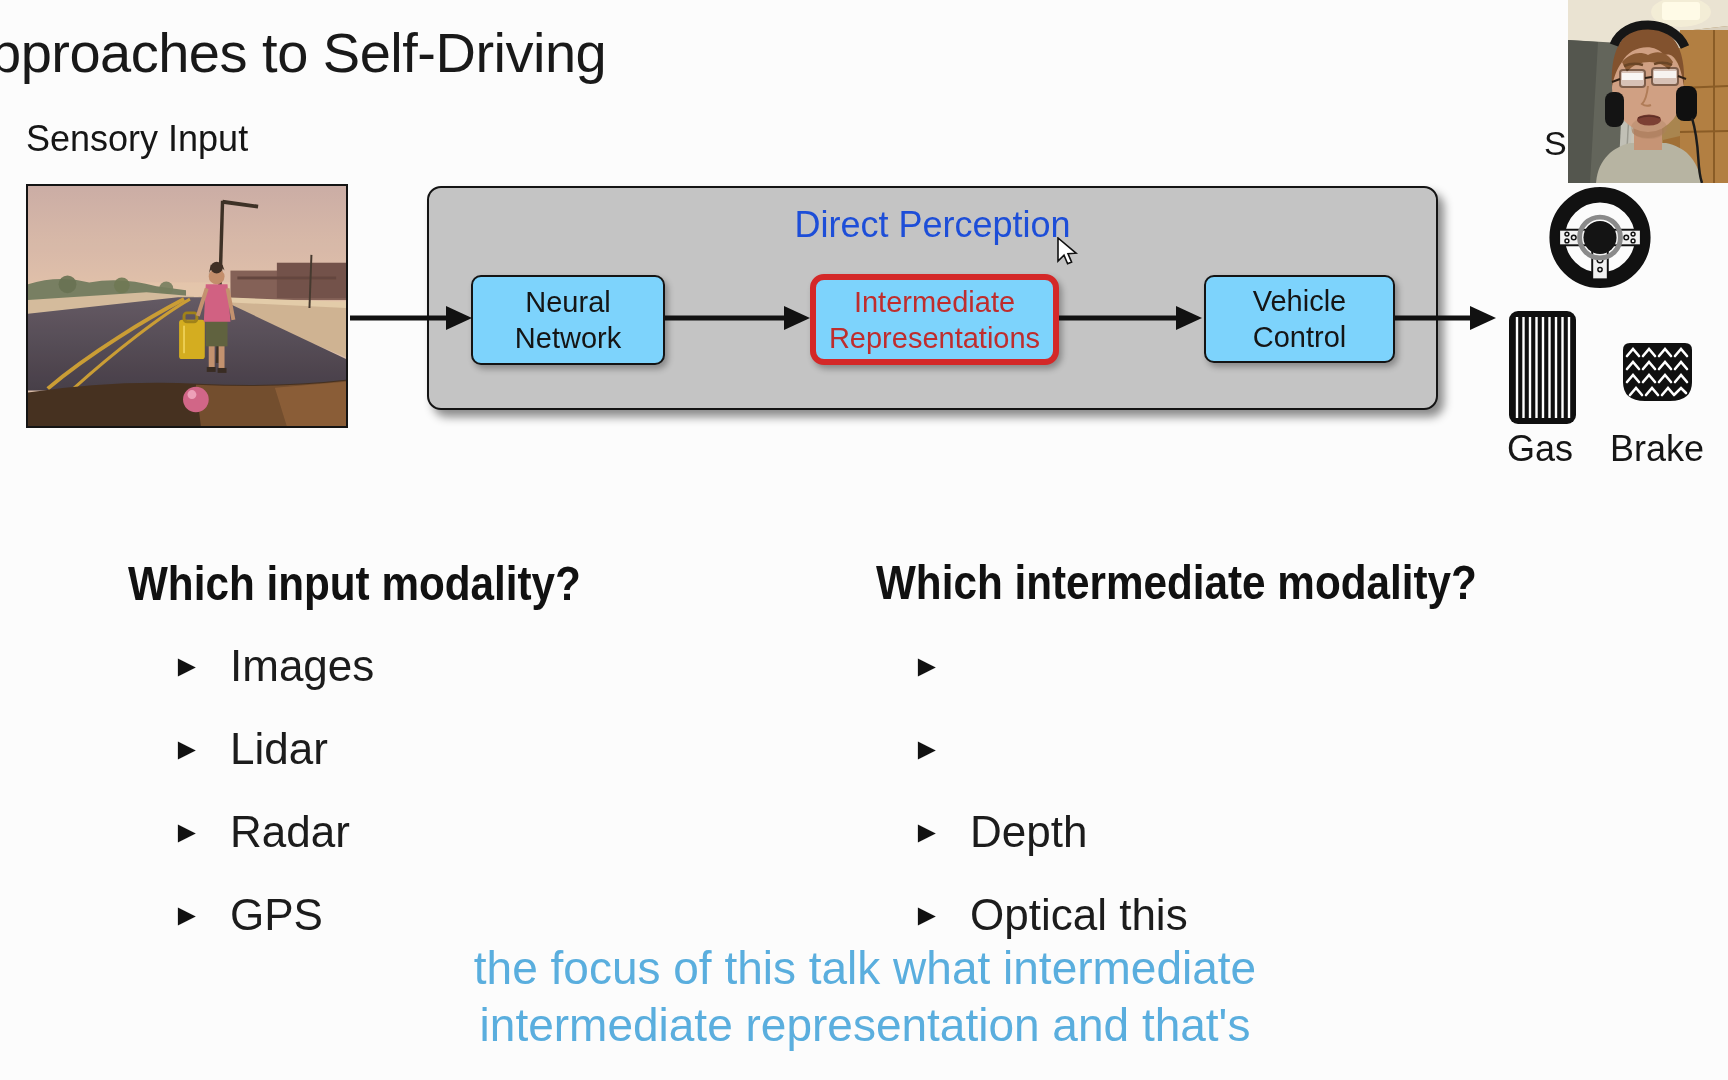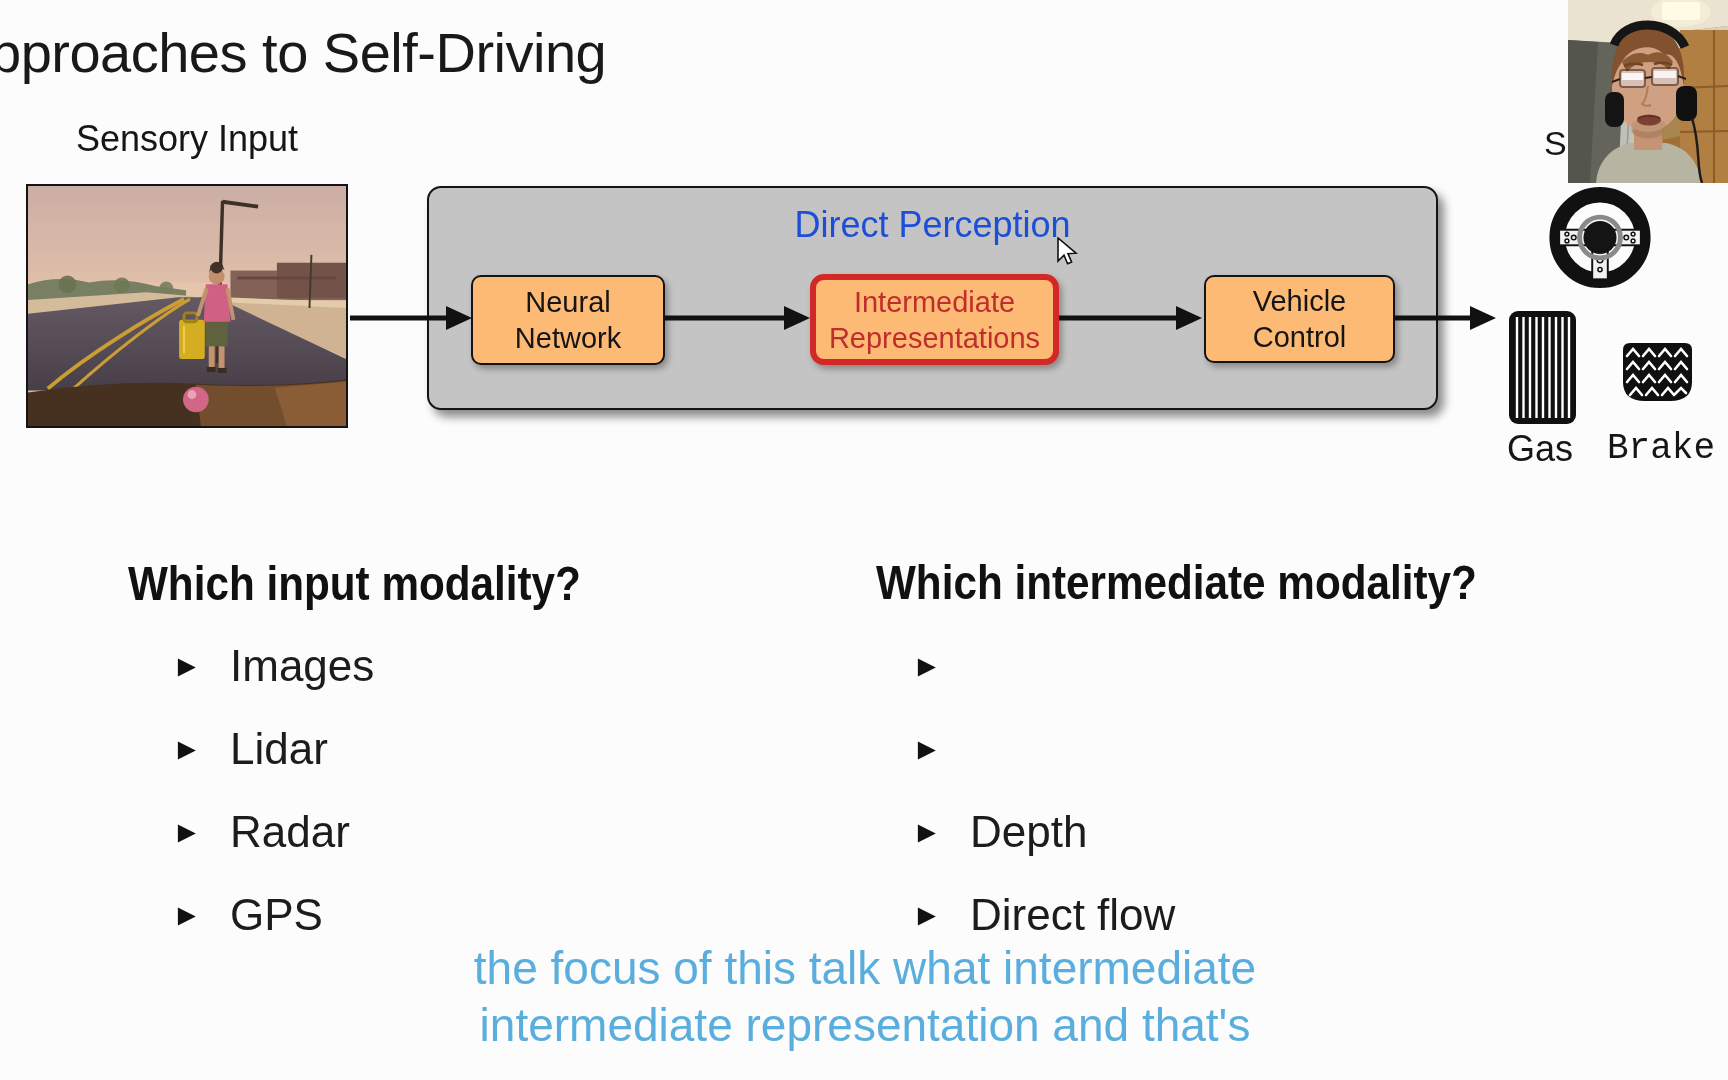--- a/index.html
+++ b/index.html
@@ -6,47 +6,47 @@
   body{
     width:1728px;height:1080px;overflow:hidden;background:#fcfcfc;
     font-family:"Liberation Sans", sans-serif;color:#161616;position:relative;
   }
   .abs{position:absolute;}
   
   .slide-title{
     left:-10px;top:20px;font-size:56px;font-weight:300;letter-spacing:-0.5px;color:#191919;white-space:nowrap;
   }
   
-  .sensory-label{left:26px;top:118px;width:322px;text-align:center;font-size:36px;font-weight:300;color:#161616;}
+  .sensory-label{left:26px;top:118px;width:322px;font-size:36px;font-weight:300;color:#161616;}
   .sensory-image{left:26px;top:184px;width:322px;height:244px;border:2px solid #141414;box-sizing:border-box;background:#d9bca9;}
   .sensory-image svg{display:block;width:100%;height:100%;}
   
   .gray-box{
     left:427px;top:186px;width:1011px;height:224px;background:#c4c4c4;border:2px solid #141414;
     border-radius:14px;box-sizing:border-box;box-shadow:6px 7px 10px rgba(0,0,0,0.45);
   }
   .dp-label{left:0;top:16px;width:100%;text-align:center;font-size:36px;font-weight:300;color:#1d4ed8;}
   .node{
-    background:#fdba74;border:2px solid #141414;border-radius:10px;box-sizing:border-box;
+    background:#7dd3fc;border:2px solid #141414;border-radius:10px;box-sizing:border-box;
     display:flex;flex-direction:column;justify-content:center;align-items:center;
     font-size:29px;line-height:36px;font-weight:400;color:#151515;box-shadow:3px 4px 6px rgba(0,0,0,0.3);
   }
   .node-nn{left:42px;top:87px;width:194px;height:90px;}
   .node-ir{left:381px;top:86px;width:249px;height:91px;border:6px solid #d42828;border-radius:14px;color:#bf2d2d;}
   .node-vc{left:775px;top:87px;width:191px;height:88px;}
   
   .partial-steering{left:1544px;top:124px;font-size:34px;font-weight:300;color:#161616;z-index:1;}
   .webcam{left:1568px;top:0;width:160px;height:183px;z-index:5;overflow:hidden;}
   .webcam svg{display:block;width:100%;height:100%;}
   .wheel{left:1545px;top:184px;width:110px;height:107px;}
   .gas-pedal{left:1508px;top:310px;width:69px;height:115px;}
   .brake-pedal{left:1622px;top:342px;width:71px;height:60px;}
   .pedal-label{font-size:36px;font-weight:300;color:#161616;text-align:center;}
   .gas-label{left:1490px;top:428px;width:100px;}
-  .brake-label{left:1607px;top:428px;width:100px;font-family:Liberation Mono, monospace;}
+  .brake-label{left:1607px;top:428px;width:100px;}
   
   .q-heading{font-size:48px;font-weight:700;color:#111;white-space:nowrap;transform:scaleX(0.88);transform-origin:left center;}
   .q1-heading{left:128px;top:556px;}
   .q2-heading{left:876px;top:555px;}
   .list-row{height:52px;display:flex;align-items:center;}
   .bullet{width:58px;font-size:30px;color:#111;line-height:1;}
   .item-text{font-size:44px;font-weight:300;color:#1c1c1c;white-space:nowrap;}
   .q1-row{left:172px;}
   .q2-row{left:912px;}
   .row-0{top:640px;} .row-1{top:723px;} .row-2{top:806px;} .row-3{top:889px;}
@@ -277,21 +277,21 @@
 </div>
 <div class="abs list-row q2-row row-1">
   <span class="bullet">►</span>
 </div>
 <div class="abs list-row q2-row row-2">
   <span class="bullet">►</span>
   <span class="item-text">Depth</span>
 </div>
 <div class="abs list-row q2-row row-3">
   <span class="bullet">►</span>
-  <span class="item-text">Direct flow</span>
+  <span class="item-text">Optical this</span>
 </div>
 
 <div class="abs caption">
   <div>the focus of this talk what intermediate</div>
   <div>intermediate representation and that's</div>
 </div>
 
 <svg class="abs cursor" viewBox="0 0 24 32">
   <path d="M2,1 L2,24 L8,18.2 L11.6,26.8 L15.6,25.1 L12,16.7 L20,16.2 Z" fill="#fff" stroke="#111" stroke-width="1.6"></path>
 </svg>

